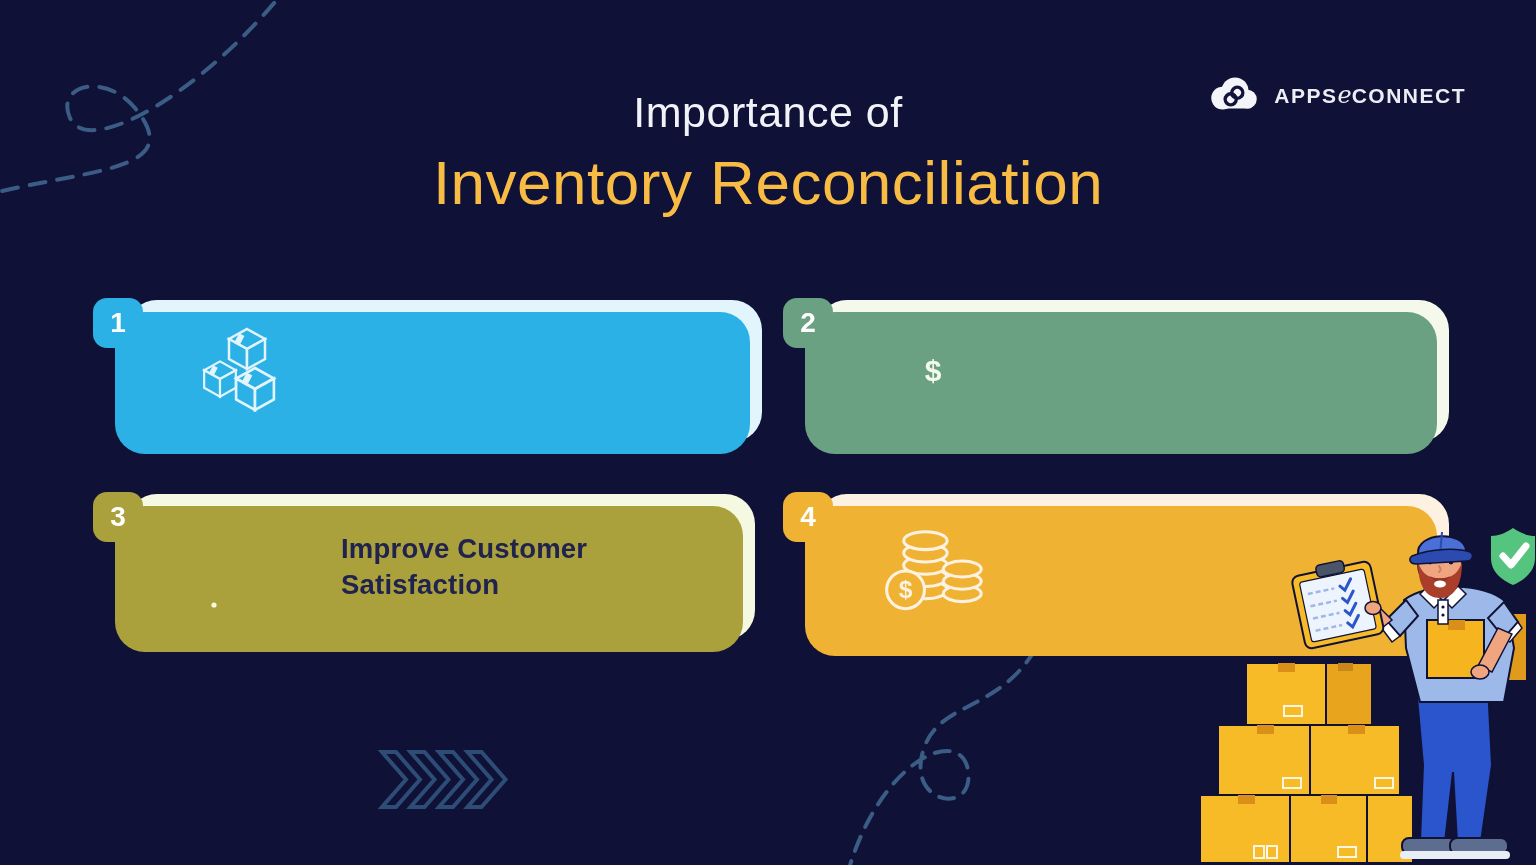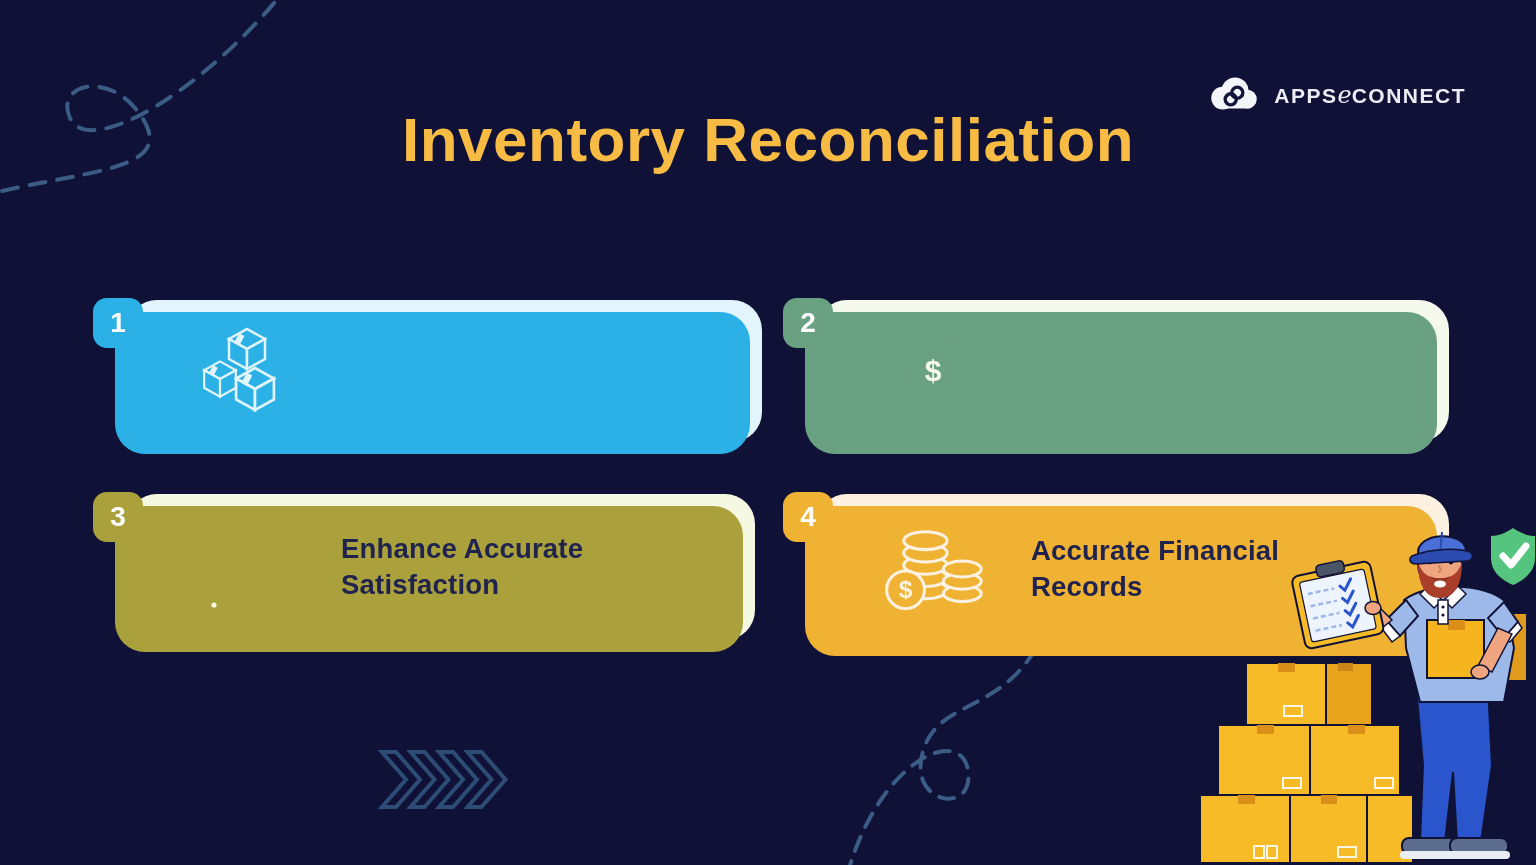--- a/index.html
+++ b/index.html
@@ -11,21 +11,21 @@
 
   
   .logo{position:absolute;top:74px;right:70px;display:flex;align-items:center;gap:9px;z-index:2;}
   .logo-text{color:#eceef5;font-size:21px;font-weight:bold;letter-spacing:1.5px;}
   .logo-text .brand-e{font-family:"DejaVu Serif",serif;font-style:italic;font-weight:normal;
     font-size:24px;letter-spacing:0;}
 
   
   .title{position:absolute;top:88px;left:0;right:0;text-align:center;z-index:2;}
   .title-line1{font-size:43px;color:#f2f3f8;font-weight:normal;letter-spacing:0.5px;}
-  .title-line2{font-size:62px;color:#f8bc44;font-weight:bold;margin-top:16px;letter-spacing:0.5px;}
+  .title-line2{font-size:62px;color:#f8bc44;font-weight:normal;margin-top:10px;letter-spacing:0.5px;}
 
   
   .card{position:absolute;border-radius:30px;background:var(--bg);z-index:2;}
   .card::before{content:"";position:absolute;inset:0;border-radius:30px;
     background:var(--accent);transform:translate(-12px,12px);z-index:-1;}
   .card-inner{display:flex;align-items:center;height:100%;padding:0 24px 0 64px;gap:46px;}
   .badge{position:absolute;left:-34px;top:-2px;width:50px;height:50px;border-radius:14px;
     background:var(--accent);color:#ffffff;font-size:28px;font-weight:bold;
     display:flex;align-items:center;justify-content:center;z-index:3;}
   .icon-box{width:104px;flex:0 0 auto;display:flex;justify-content:center;color:var(--accent);}
@@ -68,20 +68,21 @@
       </g>
       <g transform="rotate(-45 30 21)" fill="none" stroke="#12143c" stroke-width="3.4">
         <circle cx="25.5" cy="21" r="5.3"></circle>
         <circle cx="34.5" cy="21" r="5.3"></circle>
       </g>
     </svg>
     <div class="logo-text"><span>APPS</span><span class="brand-e">e</span><span>CONNECT</span></div>
   </div>
 
   <div class="title">
+    <div class="title-line1">Importance of</div>
     <div class="title-line2">Inventory Reconciliation</div>
   </div>
 
   <div class="card" id="card-1" style="--accent: #2bb1e5; --bg: #e2f4fc;">
     <div class="badge">
         <span>1</span>
       </div>
     <div class="card-inner">
       <div class="icon-box">
         <svg width="100" height="100" viewBox="0 0 100 100" fill="currentColor">
@@ -141,21 +142,21 @@
           </g>
           <g transform="translate(80,31) scale(0.95)">
             <polygon points="0,-11 2.6,-3.6 10.5,-3.4 4.3,1.3 6.5,8.9 0,4.4 -6.5,8.9 -4.3,1.3 -10.5,-3.4 -2.6,-3.6"></polygon>
           </g>
           <rect x="14" y="62" width="15" height="33" rx="3"></rect>
           <circle class="bgfill" cx="21" cy="88" r="2.6"></circle>
           <rect x="33" y="64" width="7" height="31" rx="3"></rect>
           <path d="M46 95 L46 61 C46 55 52 45 55 34 C56.5 27 67 27 66.5 34.5 L63 53 L83 53 C91 53 91 63 84 64 C91 65 91 74 85 75 C91 76 90 84 84 85 C89 87 87 95 80 95 Z"></path>
         </svg>
       </div>
-      <div class="card-label">Enhance Accurate Satisfaction</div>
+      <div class="card-label">Improve Customer Satisfaction</div>
     </div>
   </div>
 
   <div class="card" id="card-4" style="--accent: #f0b232; --bg: #fdf1e2;">
     <div class="badge">
         <span>4</span>
       </div>
     <div class="card-inner">
       <div class="icon-box">
         <svg width="104" height="100" viewBox="0 0 110 100" fill="currentColor">
@@ -166,21 +167,20 @@
             <ellipse cx="47" cy="33" rx="23" ry="9.5"></ellipse>
             <ellipse cx="47" cy="20" rx="23" ry="9.5"></ellipse>
             <ellipse cx="86" cy="76" rx="20" ry="8.5"></ellipse>
             <ellipse cx="86" cy="63" rx="20" ry="8.5"></ellipse>
             <ellipse cx="86" cy="50" rx="20" ry="8.5"></ellipse>
             <circle cx="26" cy="72" r="20"></circle>
           </g>
           <text class="bgfill" x="26" y="81" font-size="26" font-weight="bold" text-anchor="middle" font-family="Liberation Sans, sans-serif">$</text>
         </svg>
       </div>
-      <div class="card-label">Accurate Financial Records</div>
     </div>
   </div>
 
   <svg class="illustration" viewBox="0 0 356 345">
 
     <rect x="316" y="94" width="30" height="66" fill="#e09a1c"></rect>
 
     <g stroke="#101235" stroke-width="2">
       <rect x="146" y="143" width="46" height="62" fill="#e8a41c"></rect>
       <rect x="158" y="143" width="15" height="8" fill="#c9871a" stroke="none"></rect>

